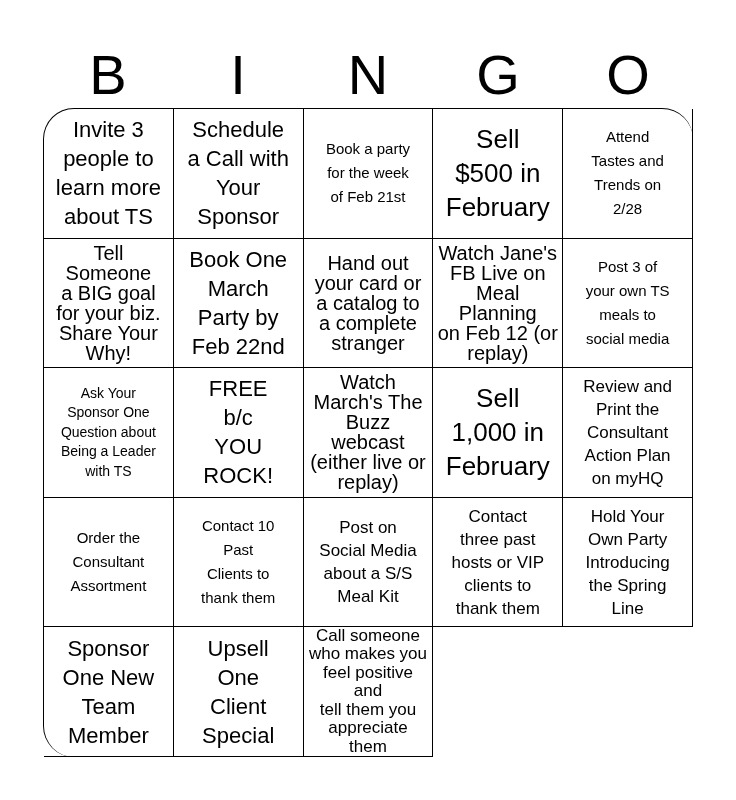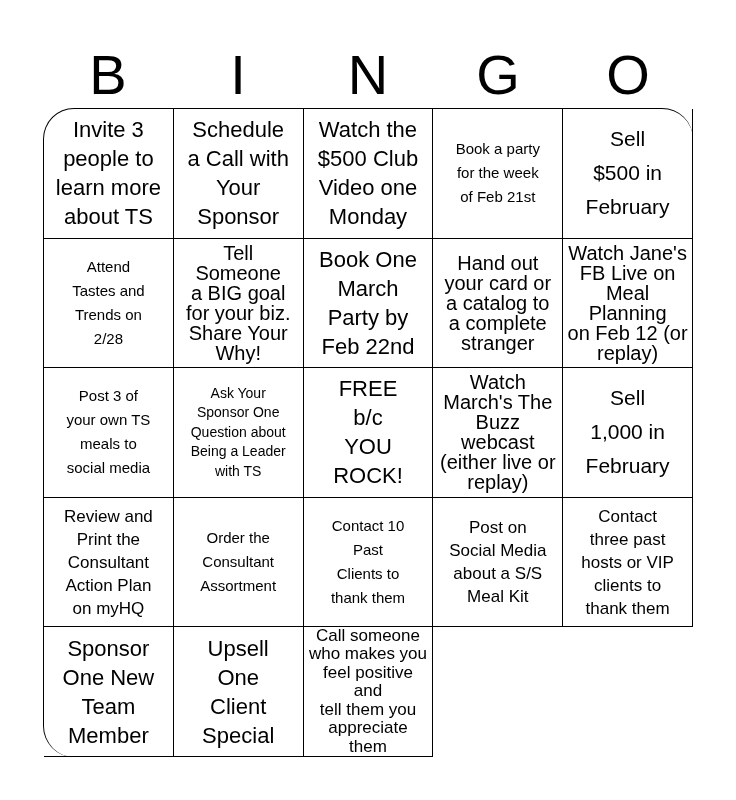--- a/index.html
+++ b/index.html
@@ -2,21 +2,21 @@
 <html><head>
 <meta charset="utf-8">
 <style>
   html, body { margin: 0; padding: 0; background: #ffffff; }
   body { width: 736px; height: 800px; position: relative; overflow: hidden; font-family: "Liberation Sans", sans-serif; color: #000; }
   .header { position: absolute; top: 44px; left: 43px; width: 650px; height: 62px; display: flex; }
   .header span { width: 130px; text-align: center; font-size: 56px; line-height: 62px; font-family: "Liberation Sans", sans-serif; }
   .grid { position: absolute; top: 108px; left: 43px; width: 650px; height: 649px; border-top: 1.5px solid #000; border-left: 1.5px solid #000; box-sizing: border-box; display: grid; grid-template-columns: repeat(5, 1fr); grid-template-rows: repeat(5, 1fr); border-radius: 31px; }
   .cell { border-right: 1.5px solid #000; border-bottom: 1.5px solid #000; display: flex; align-items: center; justify-content: center; text-align: center; padding: 0 4px; box-sizing: border-box; overflow: hidden; cursor: pointer; }
   .cell span { display: block; }
-  .fs-xl { font-size: 21px; line-height: 34px; }
+  .fs-xl { font-size: 26px; line-height: 34px; }
   .fs-l { font-size: 22px; line-height: 29px; }
   .fs-m { font-size: 15px; line-height: 24px; }
   .fs-s { font-size: 17px; line-height: 23px; }
   .fs-xs { font-size: 20px; line-height: 20px; }
   .fs-xxs { font-size: 14px; line-height: 19.5px; }
   .fs-tiny { font-size: 17px; line-height: 18.5px; }
 </style>
 </head>
 <body>
 
@@ -27,23 +27,20 @@
   <span>G</span>
   <span>O</span>
 </div>
 
 <div class="grid" id="bingo-grid">
     <div class="cell">
       <span class="fs-l">Invite 3<br>people to<br>learn more<br>about TS</span>
     </div>
     <div class="cell">
       <span class="fs-l">Schedule<br>a Call with<br>Your<br>Sponsor</span>
-    </div>
-    <div class="cell">
-      <span class="fs-l">Watch the<br>$500 Club<br>Video one<br>Monday</span>
     </div>
     <div class="cell">
       <span class="fs-m">Book a party<br>for the week<br>of Feb 21st</span>
     </div>
     <div class="cell">
       <span class="fs-xl">Sell<br>$500 in<br>February</span>
     </div>
     <div class="cell">
       <span class="fs-m">Attend<br>Tastes and<br>Trends on<br>2/28</span>
     </div>
@@ -83,20 +80,23 @@
     <div class="cell">
       <span class="fs-m">Contact 10<br>Past<br>Clients to<br>thank them</span>
     </div>
     <div class="cell">
       <span class="fs-s">Post on<br>Social Media<br>about a S/S<br>Meal Kit</span>
     </div>
     <div class="cell">
       <span class="fs-s">Contact<br>three past<br>hosts or VIP<br>clients to<br>thank them</span>
     </div>
     <div class="cell">
+      <span class="fs-s">Hold Your<br>Own Party<br>Introducing<br>the Spring<br>Line</span>
+    </div>
+    <div class="cell">
       <span class="fs-l">Sponsor<br>One New<br>Team<br>Member</span>
     </div>
     <div class="cell">
       <span class="fs-l">Upsell<br>One<br>Client<br>Special</span>
     </div>
     <div class="cell">
       <span class="fs-tiny">Call someone<br>who makes you<br>feel positive and<br>tell them you<br>appreciate them</span>
     </div>
   </div>
 

